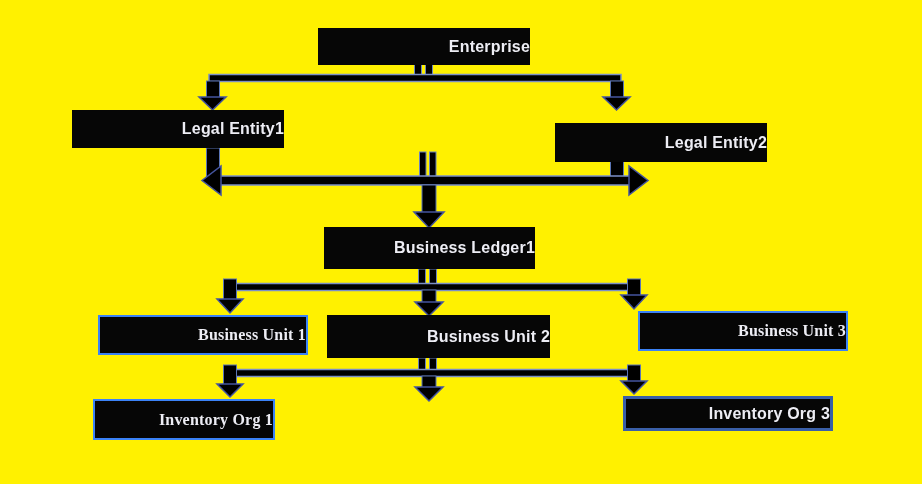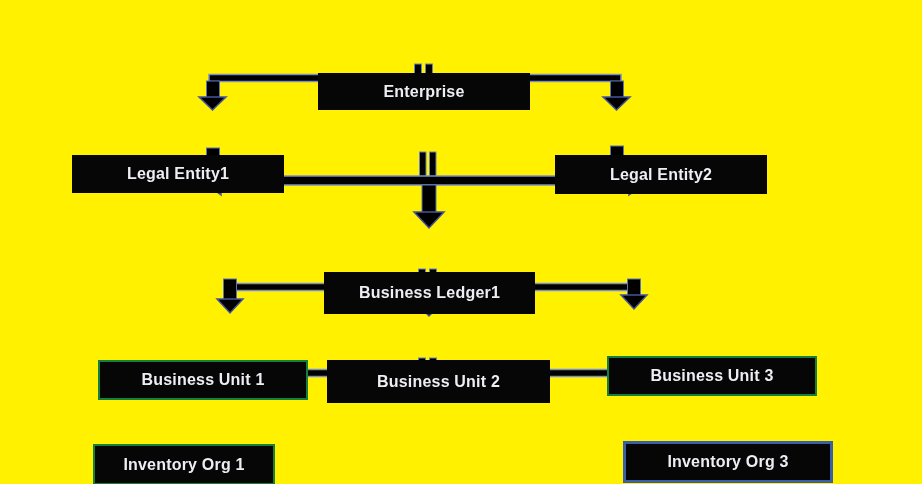--- a/index.html
+++ b/index.html
@@ -20,41 +20,40 @@
     top: 0;
     width: 922px;
     height: 484px;
   }
   .node {
     position: absolute;
     box-sizing: border-box;
     background: #060606;
     display: flex;
     align-items: center;
-    justify-content: center;
+    justify-content: flex-end;
     color: #EDEDF4;
     font-size: 16px;
     font-weight: 600;
     letter-spacing: 0.2px;
     white-space: nowrap;
-    margin-top: 45px;
   }
-  .bordered { border: 2px solid #15803d; }
+  .bordered { border: 2px solid #3b82f6; font-family: Liberation Serif, serif; }
   .bordered-thick { border: 3px solid #3A5FA8; }
 
   .n-enterprise { left: 318px; top: 28px;  width: 212px; height: 37px; }
   .n-legal1     { left: 72px;  top: 110px; width: 212px; height: 38px; }
-  .n-legal2     { left: 555px; top: 110px; width: 212px; height: 39px; }
+  .n-legal2     { left: 555px; top: 123px; width: 212px; height: 39px; }
   .n-ledger     { left: 324px; top: 227px; width: 211px; height: 42px; }
   .n-bu1        { left: 98px;  top: 315px; width: 210px; height: 40px; }
   .n-bu2        { left: 327px; top: 315px; width: 223px; height: 43px; }
-  .n-bu3        { left: 607px; top: 311px; width: 210px; height: 40px; }
+  .n-bu3        { left: 638px; top: 311px; width: 210px; height: 40px; }
   .n-io1        { left: 93px;  top: 399px; width: 182px; height: 41px; }
   .n-io2        { left: 338px; top: 400px; width: 212px; height: 40px; }
-  .n-io3        { left: 623px; top: 396px; width: 210px; height: 42px; }
+  .n-io3        { left: 623px; top: 396px; width: 210px; height: 35px; }
   .c-shaft { fill: #000000; stroke: #7B8FC6; stroke-width: 1.5; }
   .c-feed  { fill: #000000; stroke: #6B82BD; stroke-width: 1; }
   .c-stem  { fill: #000000; stroke: #5A74B4; stroke-width: 1; }
   .c-head  { fill: #000000; stroke: #44549E; stroke-width: 1.5; stroke-linejoin: miter; }
 </style>
 </head>
 <body>
 
 <div id="canvas">
 

